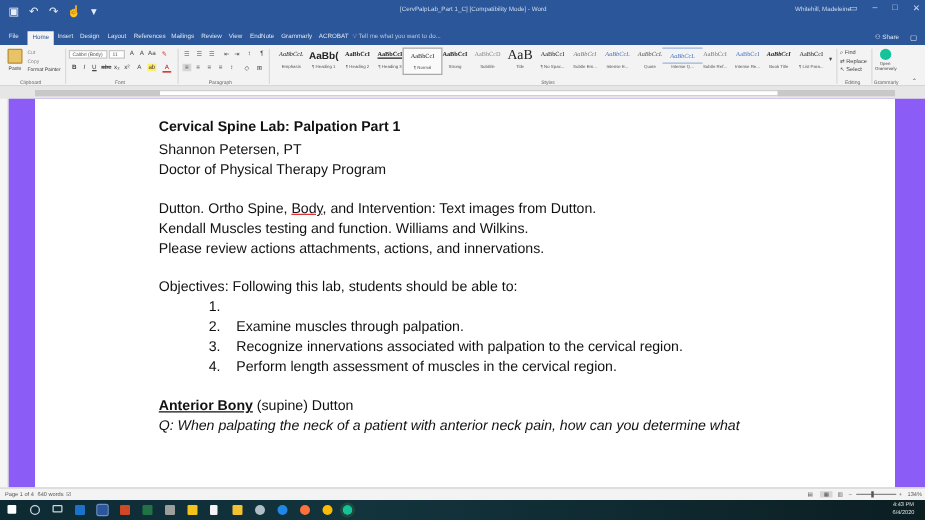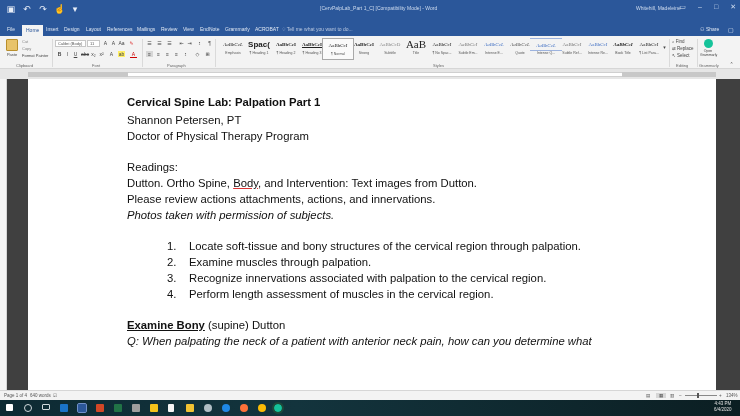--- a/index.html
+++ b/index.html
@@ -42,21 +42,21 @@
   .grammarly .nm { font-size: 3.5px; color: #444; line-height: 4px; margin-top: 1px; }
 
   
   .hruler { position: absolute; left: 0; top: 70px; width: 740px; height: 9px; background: #e6e6e6; }
   .hruler .bar { position: absolute; left: 28px; top: 2px; width: 688px; height: 5px; background: #fff; border-top: 1px solid #d0d0d0; border-bottom: 1px solid #d0d0d0; }
   .hruler .margin-l { position: absolute; left: 28px; top: 2px; width: 100px; height: 5px; background: #c8c8c8; }
   .hruler .margin-r { position: absolute; left: 622px; top: 2px; width: 94px; height: 5px; background: #c8c8c8; }
   .vruler { position: absolute; left: 0; top: 79px; width: 7px; height: 311px; background: #f5f5f5; border-right: 1px solid #d6d6d6; }
 
   
-  .canvas { position: absolute; left: 7px; top: 79px; width: 733px; height: 311px; background: #404040; overflow: hidden; }
+  .canvas { position: absolute; left: 7px; top: 79px; width: 733px; height: 311px; background: #8b5cf6; overflow: hidden; }
   .page { position: absolute; left: 21px; top: 0; width: 688px; height: 340px; background: #fff; }
   .doc { position: absolute; left: 99px; top: 16px; width: 580px; font-family: "Liberation Sans", sans-serif; font-size: 11.3px; color: #111; line-height: 15.8px; }
   .doc .line { white-space: nowrap; }
   .doc .title { font-weight: bold; margin-bottom: 2px; }
   .doc .gap { height: 15.8px; }
   .doc .ital { font-style: italic; }
   .doc .spell { text-decoration: underline; text-decoration-color: #d33; }
   .doc ol { list-style: none; padding-left: 40px; }
   .doc ol li { display: flex; }
   .doc ol li .n { width: 22px; }
@@ -159,21 +159,21 @@
     <span class="tb-btn" style="left:194px;top:15px">◇</span>
     <span class="tb-btn" style="left:204px;top:15px">⊞</span>
     <span class="grp-label" style="left:167px">Paragraph</span>
     <div class="grp-sep" style="left:215px"></div>
 
     <div class="style-item" style="left:217px">
         <div class="prev" style="font-style:italic;font-family:'Liberation Serif',serif">AaBbCcL</div>
         <div class="nm">Emphasis</div>
       </div>
     <div class="style-item" style="left:243px">
-        <div class="prev" style="font-size:8px;font-weight:bold">Spac(</div>
+        <div class="prev" style="font-size:8px;font-weight:bold">AaBb(</div>
         <div class="nm">¶ Heading 1</div>
       </div>
     <div class="style-item" style="left:270px">
         <div class="prev" style="font-weight:bold;font-family:'Liberation Serif',serif">AaBbCcI</div>
         <div class="nm">¶ Heading 2</div>
       </div>
     <div class="style-item" style="left:296px">
         <div class="prev" style="font-weight:bold;text-decoration:underline;font-family:'Liberation Serif',serif">AaBbCcI</div>
         <div class="nm">¶ Heading 3</div>
       </div>
@@ -254,45 +254,44 @@
   </div>
   <div class="vruler"></div>
 
   <div class="canvas">
     <div class="page">
       <div class="doc">
         <div class="line title">Cervical Spine Lab:  Palpation Part 1</div>
         <div class="line">Shannon Petersen, PT</div>
         <div class="line">Doctor of Physical Therapy Program</div>
         <div class="gap"></div>
-        <div class="line">Readings:</div>
         <div class="line"><span>Dutton.  Ortho Spine, </span><span class="spell">Body</span><span>, and Intervention: Text images from Dutton.</span></div>
+        <div class="line">Kendall Muscles testing and function.  Williams and Wilkins.</div>
         <div class="line">Please review actions attachments, actions, and innervations.</div>
-        <div class="line ital">Photos taken with permission of subjects.</div>
         <div class="gap"></div>
+        <div class="line">Objectives:  Following this lab, students should be able to:</div>
         <ol>
           <li>
               <span class="n">1.</span>
-              <span>Locate soft-tissue and bony structures of the cervical region through palpation.</span>
             </li>
           <li>
               <span class="n">2.</span>
               <span>Examine muscles through palpation.</span>
             </li>
           <li>
               <span class="n">3.</span>
               <span>Recognize innervations associated with palpation to the cervical region.</span>
             </li>
           <li>
               <span class="n">4.</span>
               <span>Perform length assessment of muscles in the cervical region.</span>
             </li>
         </ol>
         <div class="gap"></div>
-        <div class="line"><span class="head-u">Examine Bony</span><span>  (supine) Dutton</span></div>
+        <div class="line"><span class="head-u">Anterior Bony</span><span>  (supine) Dutton</span></div>
         <div class="line ital">Q: When palpating the neck of a patient with anterior neck pain, how can you determine what</div>
 
       </div>
     </div>
   </div>
 
   <div class="statusbar">
     <span class="status-txt" style="left:4px">Page 1 of 4</span>
     <span class="status-txt" style="left:30px">640 words</span>
     <span class="status-txt" style="left:53px">☑</span>

